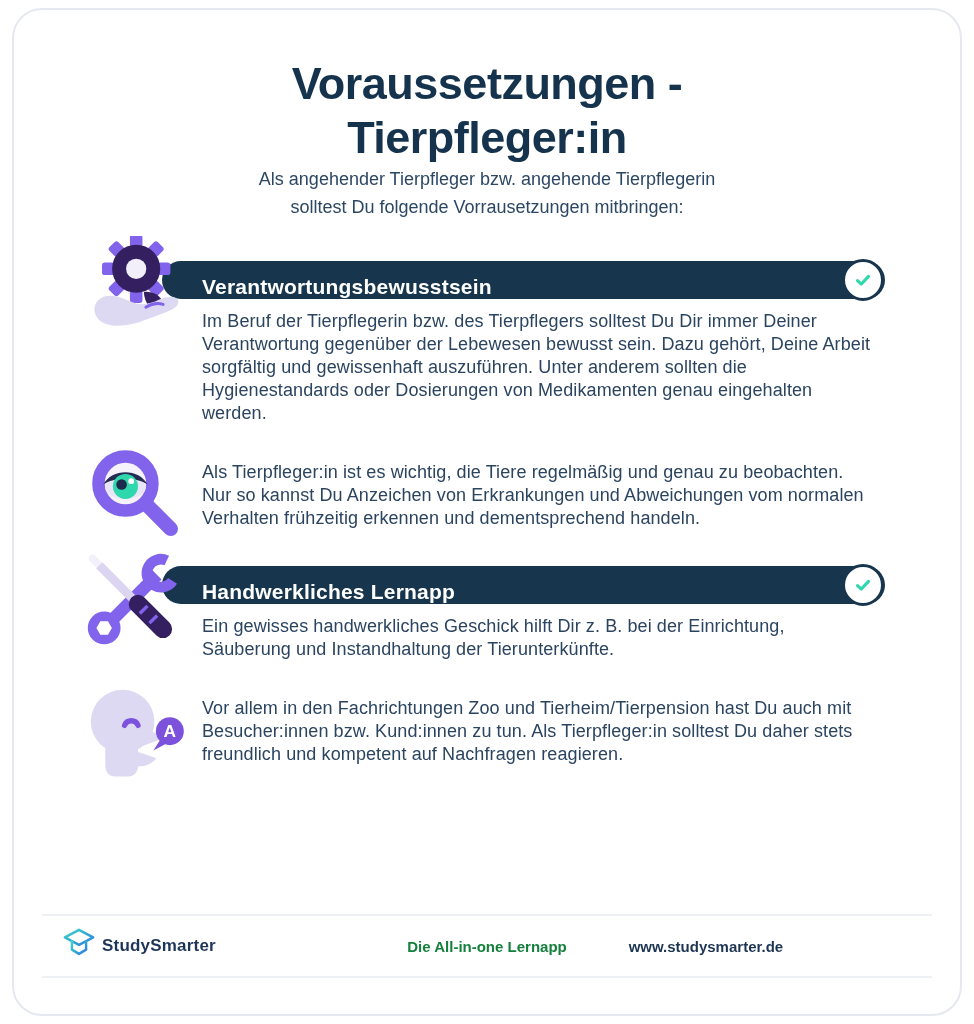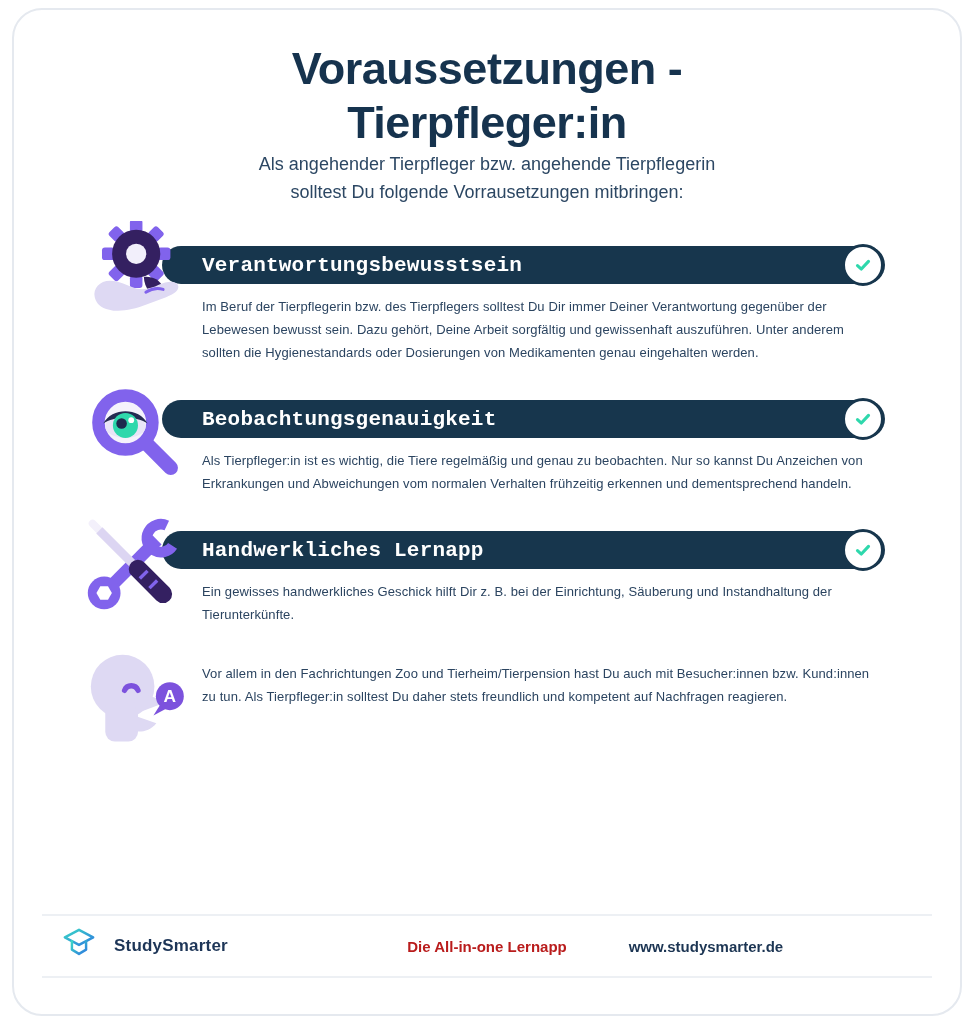--- a/index.html
+++ b/index.html
@@ -13,62 +13,62 @@
     --bubble-purple:#7C52DD;
     --border-gray:#E5E9EF;
     --divider-gray:#EDF0F4;
   }
   *{margin:0;padding:0;box-sizing:border-box;}
   html,body{width:974px;height:1024px;background:#ffffff;}
   body{font-family:"Liberation Sans", sans-serif; position:relative;}
   .card{
     position:absolute; left:12px; top:8px; width:950px; height:1008px;
     background:#ffffff; border:2px solid var(--border-gray); border-radius:30px;
-    display:flex; flex-direction:column; padding:32px 0 36px; overflow:hidden;
+    display:flex; flex-direction:column; padding:47px 0 36px; overflow:hidden;
   }
   .title{
     text-align:center; font-size:45px; line-height:54px; font-weight:800;
     color:var(--title-navy); letter-spacing:-0.5px;
   }
   .subtitle{
     text-align:center; font-size:18px; line-height:28px; color:#2C4763;
     font-weight:400;
   }
   .sections{margin-top:40px;}
   .section{position:relative; margin-bottom:36px;}
   .bar{
     position:relative; margin:0 75px 0 148px; height:38px;
     background:var(--bar-navy); border-radius:19px;
-    display:flex; align-items:center; padding-left:40px; z-index:1;font-family:Liberation Mono, monospace;
+    display:flex; align-items:flex-end; padding-left:40px; z-index:1;
   }
   .bar-title{color:#ffffff; font-size:21px; font-weight:700; letter-spacing:0.2px;}
   .check-badge{
     position:absolute; right:1px; top:-2px; width:42px; height:42px; border-radius:50%;
     background:#ffffff; border:3px solid var(--bar-navy);
     display:flex; align-items:center; justify-content:center;
   }
   .check-badge svg{width:22px;height:22px;}
   .icon-wrap{position:absolute; width:106px; height:106px; z-index:2;}
   .sec-1 .icon-wrap{left:74px; top:-25px;}
   .sec-2 .icon-wrap{left:70px; top:-16px;}
   .sec-3 .icon-wrap{left:68px; top:-18px;}
   .sec-4 .icon-wrap{left:72px; top:-14px;}
   .icon-wrap svg{width:100%;height:100%;}
   .body-text{
-    margin:11px 86px 0 188px; font-size:13px; line-height:23px;
+    margin:11px 86px 0 188px; font-size:18px; line-height:23px;
     color:var(--body-text); font-weight:400; letter-spacing:0.1px;
   }
   .footer{
     margin:auto 28px 0; border-top:2px solid var(--divider-gray);
     border-bottom:2px solid var(--divider-gray);
     padding:11px 20px; display:flex; align-items:center;
   }
-  .brand{display:flex; align-items:center; gap:18px; flex:1;}
+  .brand{display:flex; align-items:center; gap:6px; flex:1;}
   .brand-name{font-size:17px; font-weight:600; color:#1D3557; letter-spacing:0.2px;}
-  .tagline{flex:1; text-align:center; font-size:15px; font-weight:700; color:#b91c1c;}
+  .tagline{flex:1; text-align:center; font-size:15px; font-weight:700; color:#15803d;}
   .website{flex:1; font-size:15px; font-weight:700; color:#1C3553;}
 </style>
 </head>
 <body>
 
 <div class="card">
 
   <div class="title">
     <div>Voraussetzungen -</div>
     <div>Tierpfleger:in</div>
@@ -119,28 +119,20 @@
         <svg viewBox="0 0 110 110">
           <line x1="65" y1="62" x2="90" y2="87" stroke="#8163EC" stroke-width="15" stroke-linecap="round"></line>
           <circle cx="43" cy="40" r="28" fill="#F5F2FC" stroke="#8163EC" stroke-width="13"></circle>
           <ellipse cx="43" cy="44" rx="21" ry="12" fill="#E9E4F7"></ellipse>
           <path d="M20 41 C29 24 57 24 66 41 C55 33 31 33 20 41 Z" fill="#252B52"></path>
           <circle cx="43" cy="43" r="13" fill="#2ED8AC"></circle>
           <circle cx="39" cy="41" r="5.5" fill="#1E2A4E"></circle>
           <circle cx="49" cy="37.5" r="3" fill="#FFFFFF"></circle>
         </svg>
       </div>
-      <div class="bar">
-        <span class="bar-title">Beobachtungsgenauigkeit</span>
-        <span class="check-badge">
-          <svg viewBox="0 0 24 24">
-              <path d="M6 12.6 L10.2 16.4 L18 8" fill="none" stroke="#2ED8AC" stroke-width="3.4" stroke-linecap="round" stroke-linejoin="round"></path>
-            </svg>
-        </span>
-      </div>
       <div class="body-text">Als Tierpfleger:in ist es wichtig, die Tiere regelmäßig und genau zu beobachten. Nur so kannst Du Anzeichen von Erkrankungen und Abweichungen vom normalen Verhalten frühzeitig erkennen und dementsprechend handeln.</div>
     </div>
 
     <div class="section sec-3">
       <div class="icon-wrap">
         <svg viewBox="0 0 110 110">
           <g>
             <line x1="26" y1="80" x2="78" y2="28" stroke="#8163EC" stroke-width="13"></line>
             <circle cx="23" cy="83" r="17" fill="#8163EC"></circle>
             <polygon points="31,83 27,90 19,90 15,83 19,76 27,76" fill="#FFFFFF"></polygon>

